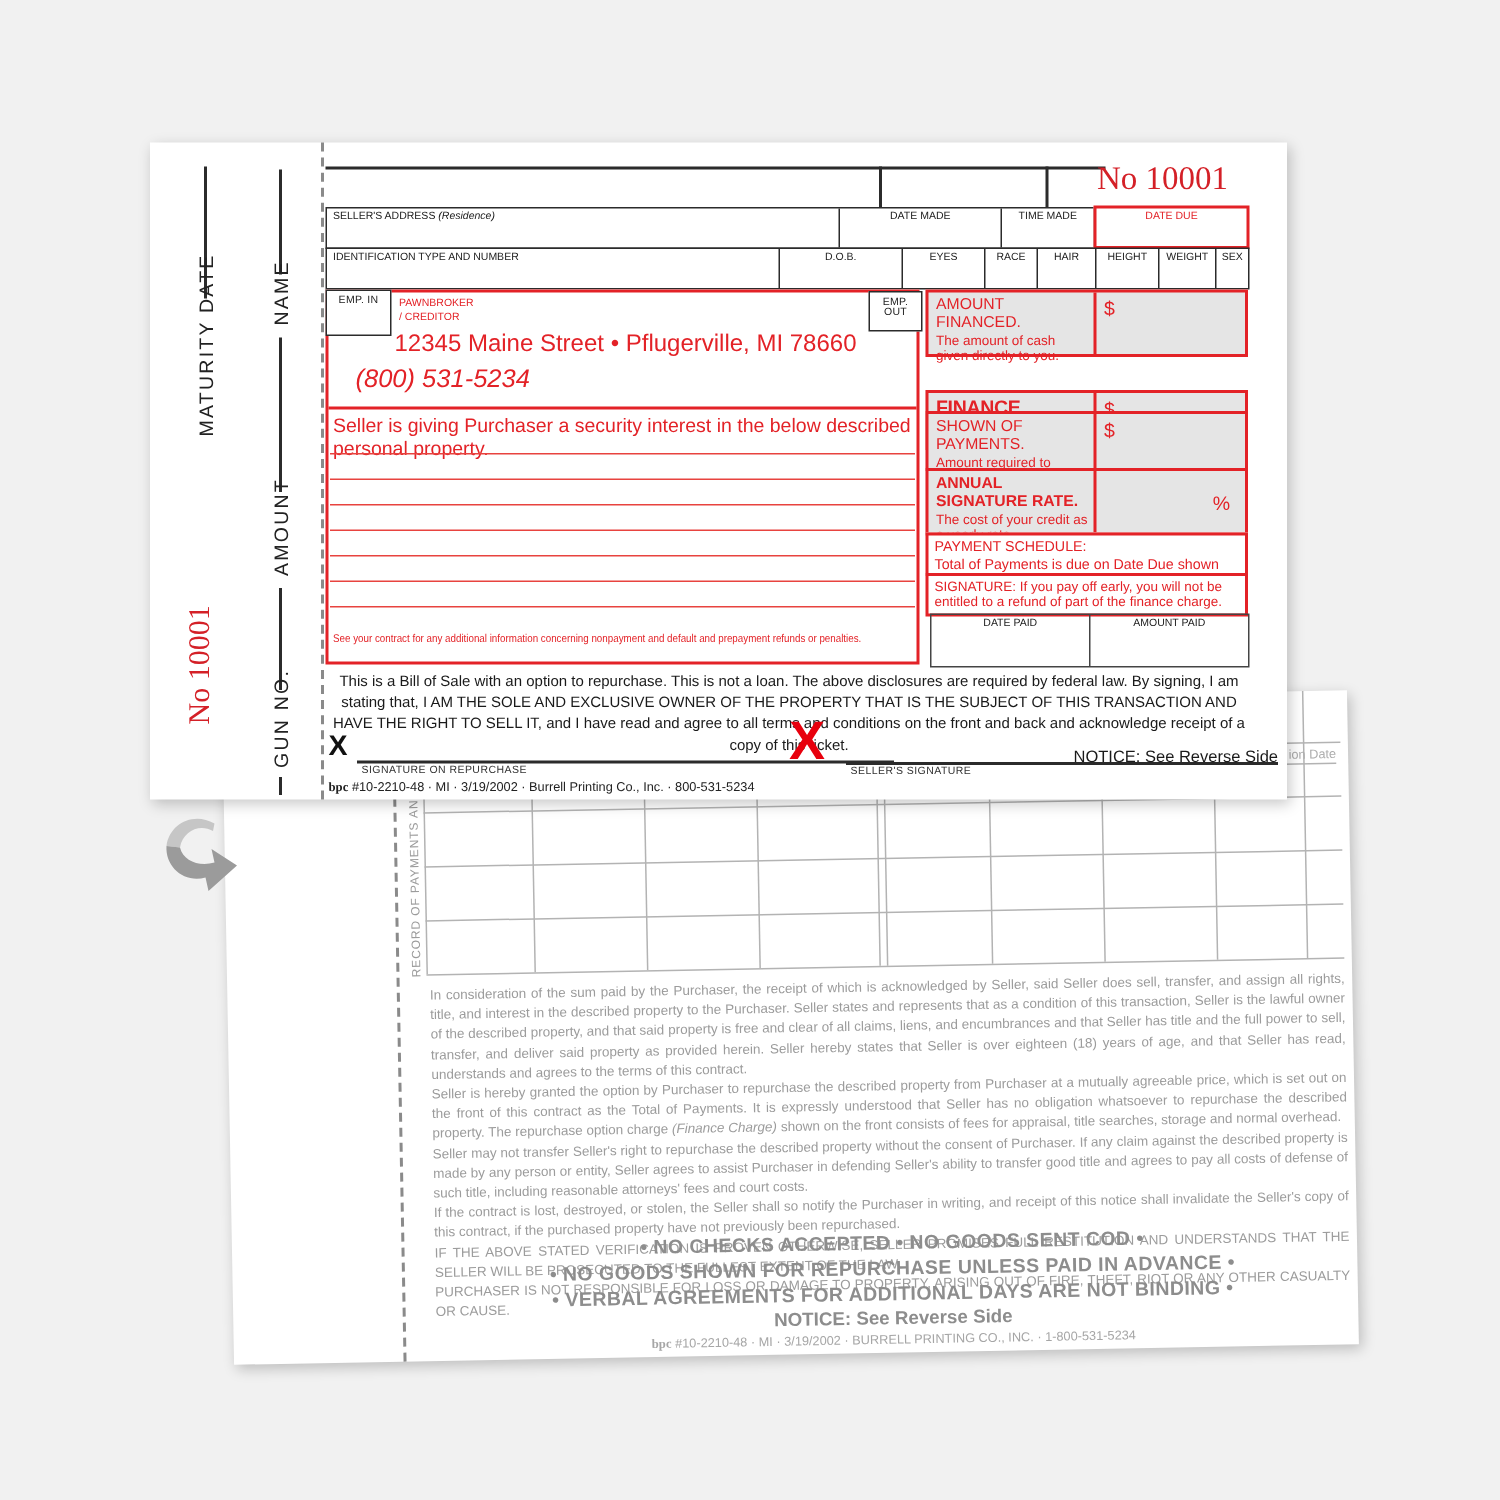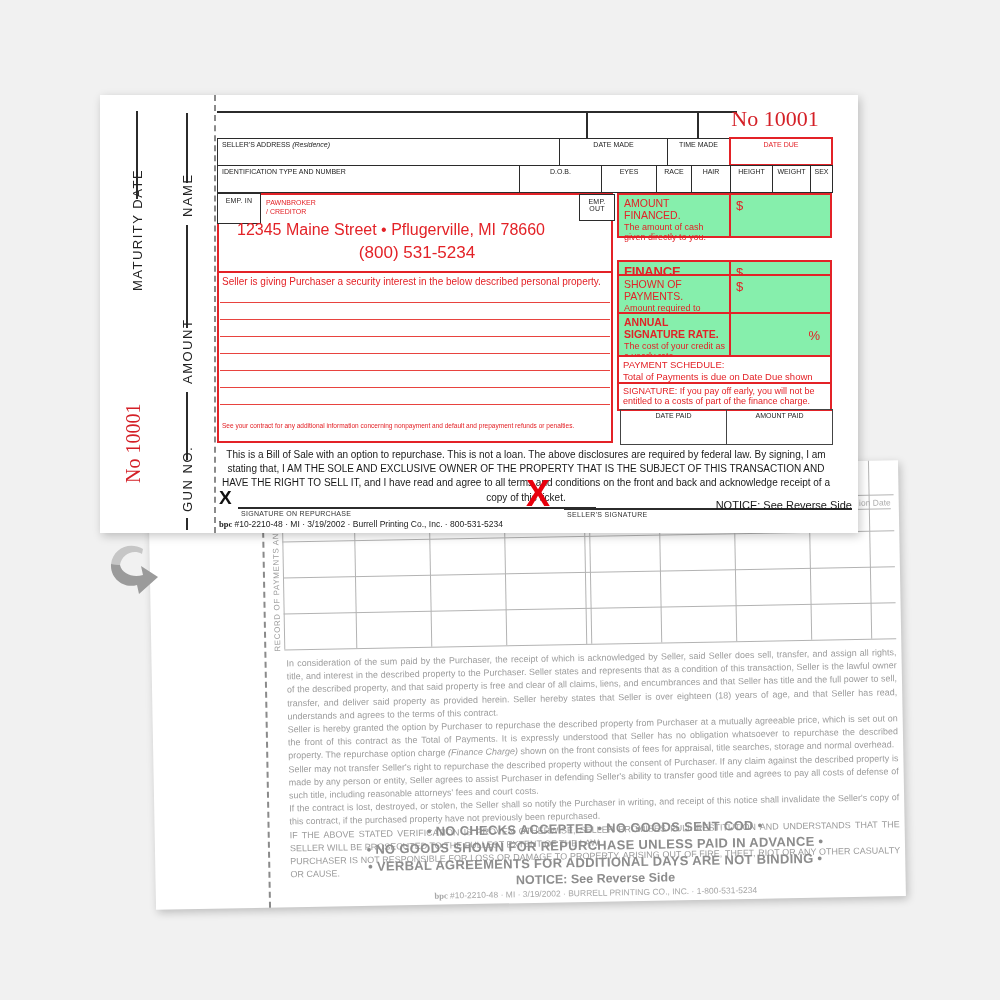--- a/index.html
+++ b/index.html
@@ -30,21 +30,21 @@
   .row{position:absolute;display:flex;border:1.5px solid #2b2b2b;box-sizing:border-box;}
   .cell{height:100%;box-sizing:border-box;padding-top:2px;text-align:center;font-size:7px;color:#222;}
   .cell + .cell{border-left:1.5px solid #2b2b2b;}
   .cell.left{text-align:left;padding-left:4px;}
   .red{color:#e32227;}
   .ticket-no{font-family:"Liberation Serif", serif;font-size:22px;color:#d42027;}
   .shop-name{font-size:21px;}
   .shop-addr{font-size:16px;}
   .shop-phone{font-size:17px;}
   .desc-line{position:absolute;height:1px;background:#e8433f;}
-  .disc{position:absolute;left:517px;width:215px;border:2px solid #e32227;box-sizing:border-box;background:#86efac;display:flex;}
+  .disc{position:absolute;left:517px;width:215px;border:2px solid #e32227;box-sizing:border-box;background:#e5e5e5;display:flex;}
   .dtext{width:110px;box-sizing:border-box;padding:3px 3px 0 5px;line-height:1.12;}
   .dval{flex:1;border-left:2px solid #e32227;position:relative;}
   .dtitle{color:#e32227;display:block;}
   .ddesc{color:#e32227;font-size:9px;display:block;}
   .d0 .dtitle{font-size:10.5px;}
   .d1 .dtitle{font-size:13px;font-weight:bold;letter-spacing:-0.2px;}
   .d2 .dtitle{font-size:10.5px;}
   .d3 .dtitle{font-size:10.5px;font-weight:bold;}
   .dunit{position:absolute;left:5px;top:3px;color:#e32227;font-size:13px;}
   .dunit.pct{left:auto;right:10px;top:14px;}
@@ -163,24 +163,24 @@
   <div class="blk-box" style="left:117px;top:98px;width:44px;height:31px;">
     <div class="tlabel" style="text-align:center;padding-top:3px;">EMP. IN</div>
   </div>
   <div class="blk-box" style="left:479px;top:99px;width:36px;height:27px;">
     <div class="tlabel" style="text-align:center;padding-top:3px;">EMP. OUT</div>
   </div>
   <div class="abs red" style="left:166px;top:103px;font-size:7px;line-height:1.3;">
     <div>PAWNBROKER</div>
     <div>/ CREDITOR</div>
   </div>
-  <div class="abs red shop-addr" style="left:137px;top:126px;width:360px;text-align:left;">12345 Maine Street • Pflugerville, MI 78660</div>
-  <div class="abs red shop-phone" style="left:137px;top:148px;width:360px;text-align:center;">(800) 531-5234</div>
+  <div class="abs red shop-addr" style="left:137px;top:126px;width:360px;text-align:center;">12345 Maine Street • Pflugerville, MI 78660</div>
+  <div class="abs red shop-phone" style="left:137px;top:148px;width:360px;text-align:left;font-style:italic;">(800) 531-5234</div>
   <div class="abs" style="left:119px;top:176px;width:392px;height:1.5px;background:#e32227;"></div>
-  <div class="abs red" style="left:122px;top:181px;width:388px;font-size:10px;">Seller is giving Purchaser a security interest in the below described personal property.</div>
+  <div class="abs red" style="left:122px;top:181px;width:388px;font-size:13px;">Seller is giving Purchaser a security interest in the below described personal property.</div>
 
   <div class="desc-line" style="left:120px;top:207px;width:390px;"></div>
   <div class="desc-line" style="left:120px;top:224px;width:390px;"></div>
   <div class="desc-line" style="left:120px;top:241px;width:390px;"></div>
   <div class="desc-line" style="left:120px;top:258px;width:390px;"></div>
   <div class="desc-line" style="left:120px;top:275px;width:390px;"></div>
   <div class="desc-line" style="left:120px;top:292px;width:390px;"></div>
   <div class="desc-line" style="left:120px;top:309px;width:390px;"></div>
 
   <div class="abs red" style="left:122px;top:326px;width:390px;font-size:7.5px;white-space:nowrap;transform:scaleX(0.87);transform-origin:0 0;">See your contract for any additional information concerning nonpayment and default and prepayment refunds or penalties.</div>
@@ -219,21 +219,21 @@
       </div>
     <div class="dval">
         <span class="dunit pct">%</span>
       </div>
   </div>
   <div class="sched" style="top:260px;height:29px;">
     <div>PAYMENT SCHEDULE:</div>
     <div>Total of Payments is due on Date Due shown above.</div>
   </div>
   <div class="sched" style="top:287px;height:29px;font-size:9px;line-height:1.15;">
-    <span>SIGNATURE:</span> <span>If you pay off early, you will not be entitled to a costs of part of the finance charge.</span>
+    <span>SIGNATURE:</span> <span>If you pay off early, you will not be entitled to a refund of part of the finance charge.</span>
   </div>
 
   <div class="row" style="left:520px;top:314px;width:213px;height:36px;border-color:#444;">
     <div class="cell" style="width:105px;border-color:#444;">DATE PAID</div>
     <div class="cell" style="flex:1;border-color:#444;">AMOUNT PAID</div>
   </div>
 
   <div class="abs" style="left:117px;top:353px;width:618px;font-size:10px;line-height:1.42;color:#1a1a1a;text-align:center;">This is a Bill of Sale with an option to repurchase. This is not a loan. The above disclosures are required by federal law. By signing, I am stating that, I AM THE SOLE AND EXCLUSIVE OWNER OF THE PROPERTY THAT IS THE SUBJECT OF THIS TRANSACTION AND HAVE THE RIGHT TO SELL IT, and I have read and agree to all terms and conditions on the front and back and acknowledge receipt of a copy of this ticket.</div>
 
   <div class="abs" style="left:119px;top:392px;font-size:19px;font-weight:bold;color:#111;">X</div>

